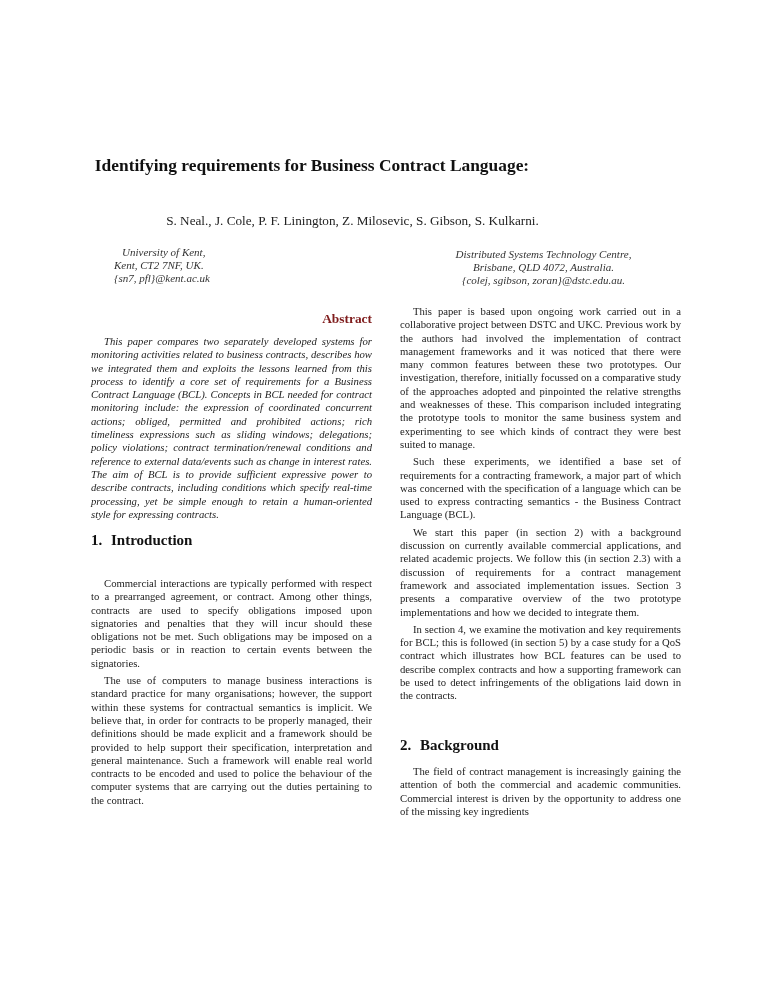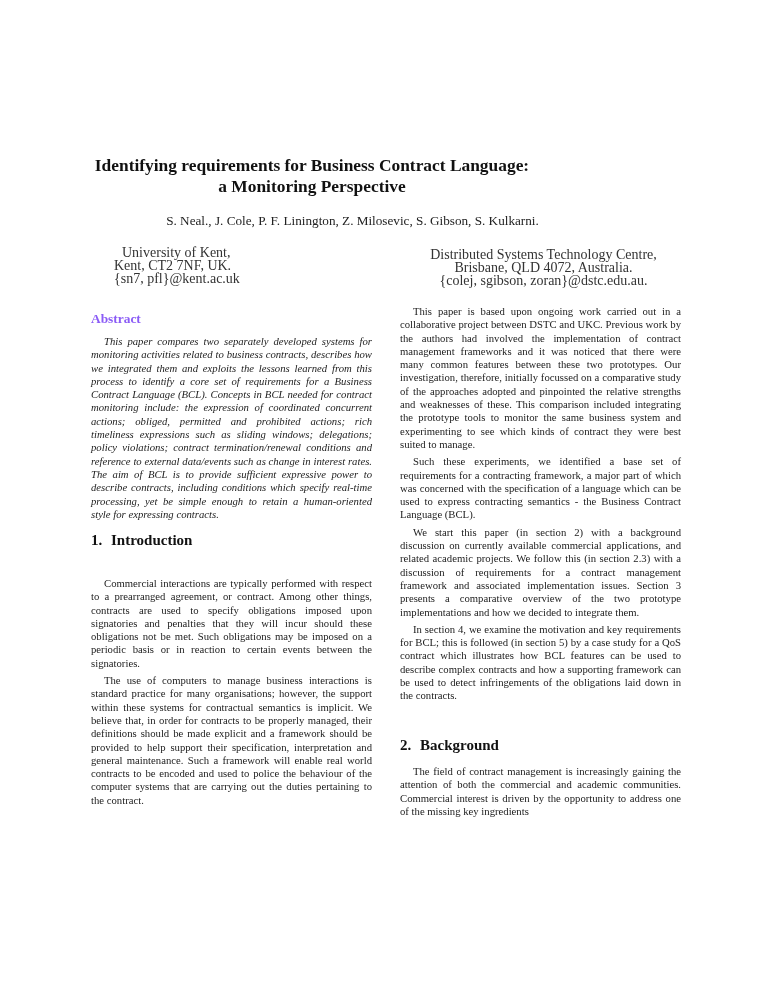--- a/index.html
+++ b/index.html
@@ -31,21 +31,22 @@
     left: 0;
     width: 705px;
     top: 213px;
     text-align: center;
     font-size: 13.2px;
     line-height: 16px;
     color: #222222;
   }
   .affil {
     position: absolute;
-    font-size: 14px;
+    font-style: italic;
+    font-size: 11px;
     line-height: 13.2px;
     color: #333333;
   }
   .affil-left {
     left: 114px;
     top: 246px;
     text-align: left;
   }
   .affil-left .line { display: block; }
   .affil-left .line.l1 { padding-left: 8px; }
@@ -66,25 +67,25 @@
     color: #222222;
   }
   .col-left { left: 91px; }
   .col-right { left: 400px; font-family: Liberation Serif, serif; }
 
   .abstract-head {
     position: absolute;
     left: 91px;
     width: 281px;
     top: 311px;
-    text-align: left;
+    text-align: right;
     font-weight: bold;
     font-size: 13.4px;
     line-height: 16px;
-    color: #8b5cf6;
+    color: #7f1d1d;
   }
   .abstract-body {
     top: 335px;
     font-style: italic;
   }
   .abstract-body p { margin: 0; text-indent: 13px; }
 
   .section-head {
     position: absolute;
     font-weight: bold;
@@ -102,21 +103,20 @@
   .bg-head { left: 400px; top: 737px; }
   .bg-body { top: 765px; }
 </style>
 </head>
 <body>
 
 <div>
 
   <div class="title">
     <div>Identifying requirements for Business Contract Language:</div>
-    <div>a Monitoring Perspective</div>
   </div>
 
   <div class="authors">S. Neal., J. Cole, P. F. Linington, Z. Milosevic, S. Gibson, S. Kulkarni.</div>
 
   <div class="affil affil-left">
     <span class="line l1">University of Kent,</span>
     <span class="line">Kent, CT2 7NF, UK.</span>
     <span class="line">{sn7, pfl}@kent.ac.uk</span>
   </div>
 

